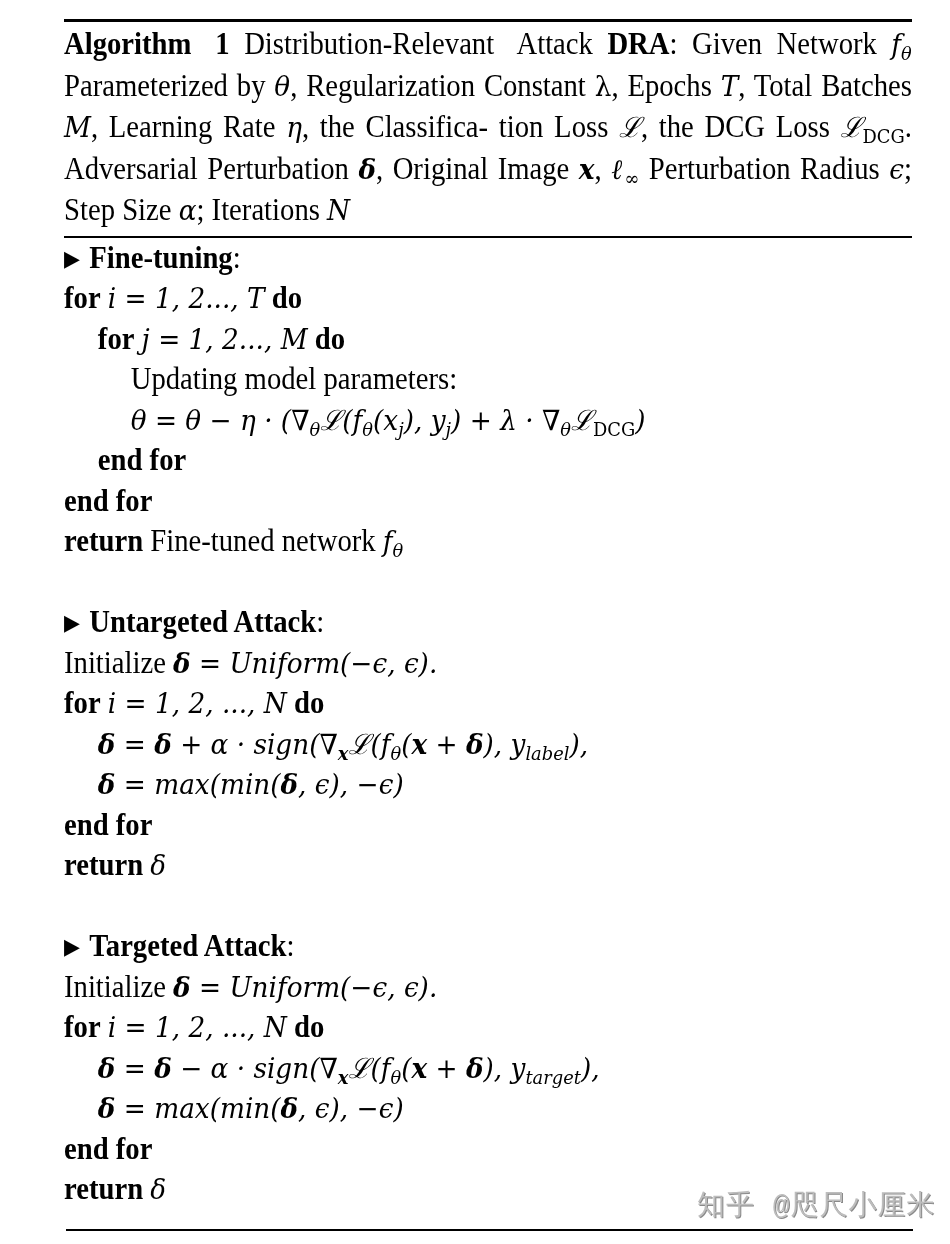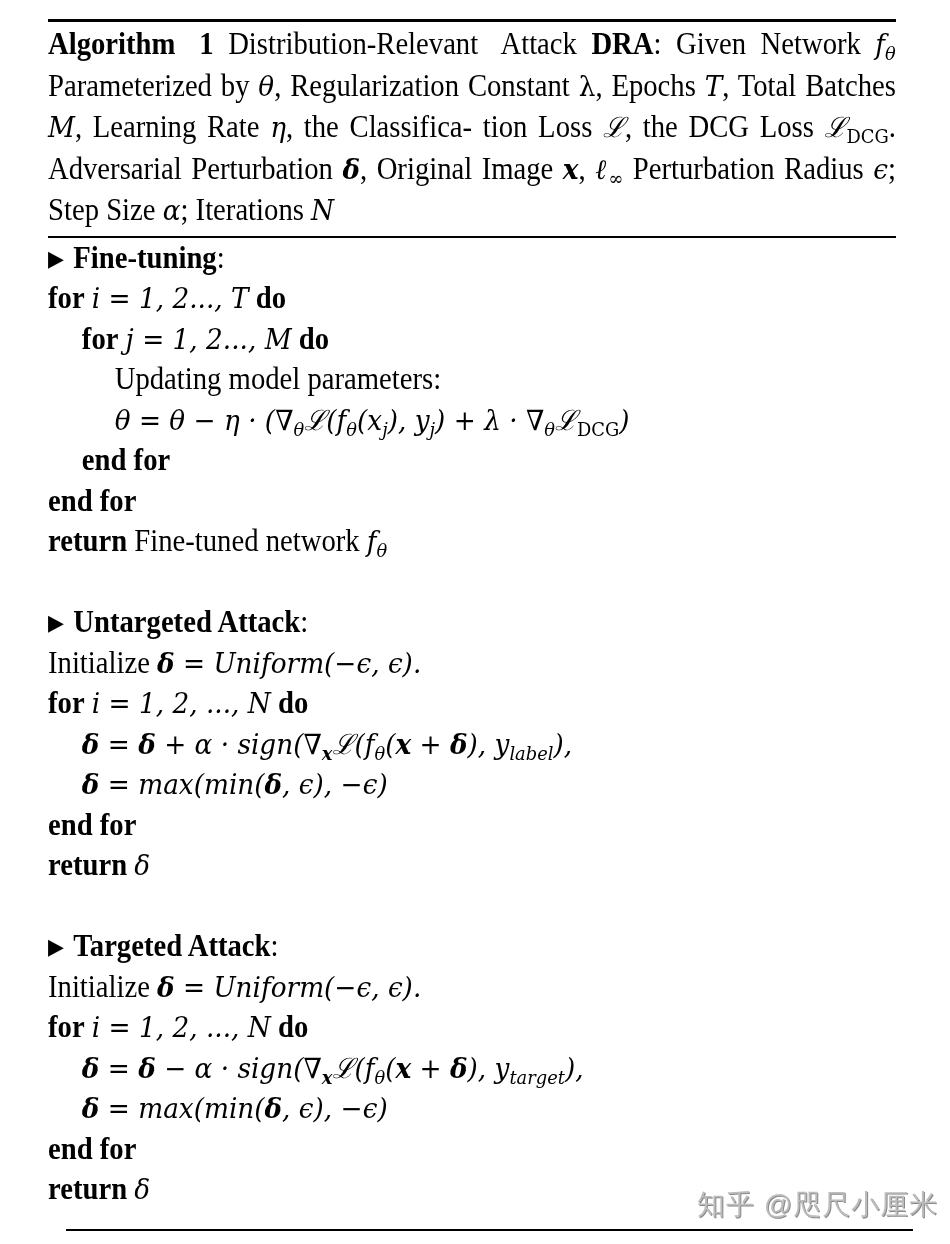--- a/index.html
+++ b/index.html
@@ -2,21 +2,21 @@
 <html><head>
   <meta charset="utf-8">
   <style>
     html, body { margin: 0; padding: 0; background: #ffffff; }
     body {
       width: 950px; height: 1244px; position: relative; overflow: hidden;
       font-family: "Liberation Serif", "DejaVu Serif", serif;
       color: #000;
     }
     .algo {
-      position: absolute; left: 48px; top: 19px; width: 848px;
+      position: absolute; left: 64px; top: 19px; width: 848px;
     }
     .rule-top { height: 3px; background: #000; width: 848px; }
     .rule-mid { height: 2px; background: #000; width: 848px; margin-top: 4px; }
     .rule-bot { position: absolute; left: 66px; top: 1229px; width: 847px; height: 2px; background: #000; }
 
     .caption {
       font-size: 30.5px; line-height: 40.5px;
       text-align: justify; text-align-last: left;
       margin-top: 2px;
       letter-spacing: 0px;
@@ -33,21 +33,21 @@
     .kw { font-weight: bold; }
     .m { font-style: italic; font-family: "DejaVu Serif", "Liberation Serif", serif; font-size: 28px; }
     .mr { font-family: "DejaVu Serif", "Liberation Serif", serif; font-size: 28px; }
     .bm { font-weight: bold; font-style: italic; font-family: "DejaVu Serif", serif; font-size: 28px; }
     sub { font-size: 19px; vertical-align: -6px; line-height: 0; }
     .tri { font-size: 22px; display: inline-block; margin-right: 10px; vertical-align: 2px; }
     .blank { height: 40.5px; }
 
     .watermark {
       position: absolute; left: 697px; top: 1186px;
-      font-family: Liberation Sans, sans-serif; font-size: 28px; color: #bdbdbd;
+      font-family: Liberation Mono, monospace; font-size: 28px; color: #bdbdbd;
       letter-spacing: 1px;
       text-shadow: 1px 1px 0 #8a8a8a;
     }
   </style>
 </head>
 <body>
 
 <div class="algo">
   <div class="rule-top"></div>
 

